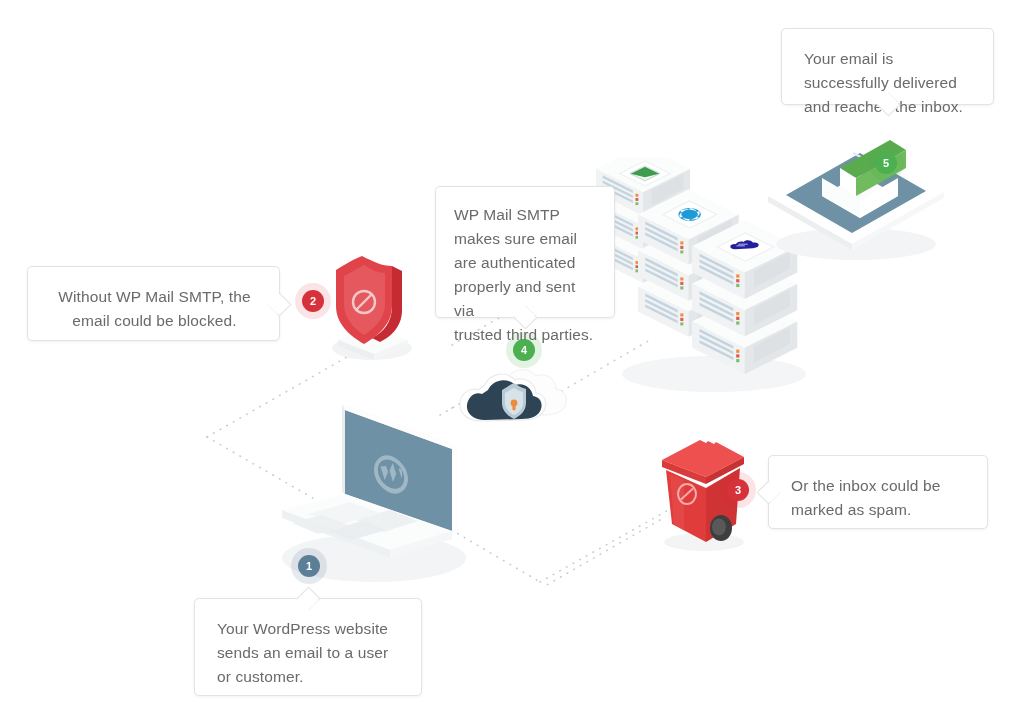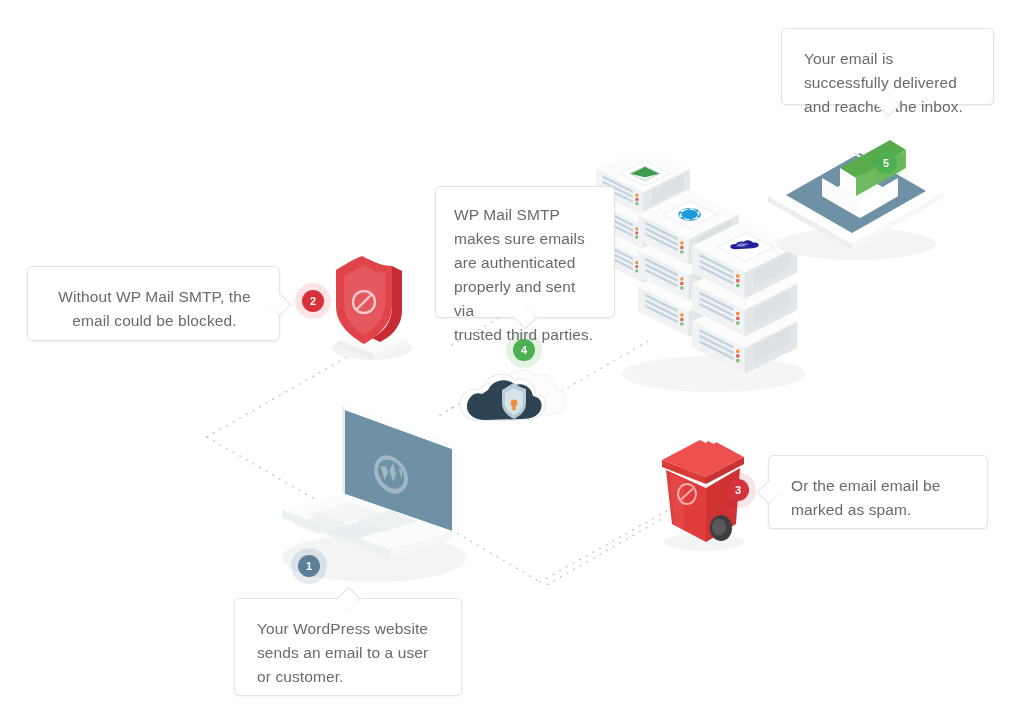--- a/index.html
+++ b/index.html
@@ -328,40 +328,40 @@
   <div class="layer">
 
     <div class="callout" style="left:781px; top:28px; width:213px; height:77px;">
       <span class="txt">Your email is successfully delivered and reaches the inbox.</span>
       <span class="tail tail-down"></span>
       <span class="tail-in tail-down-in"></span>
     </div>
 
     <div class="callout" style="left:435px; top:186px; width:180px; height:132px; padding:16px 18px;">
       <span class="txt">WP Mail SMTP
-makes sure emails
+makes sure email
 are authenticated
 properly and sent via
 trusted third parties.</span>
       <span class="tail tail-down"></span>
       <span class="tail-in tail-down-in"></span>
     </div>
 
     <div class="callout" style="left:27px; top:266px; width:253px; height:75px;text-align:center;">
       <span class="txt">Without WP Mail SMTP, the email could be blocked.</span>
       <span class="tail tail-right"></span>
       <span class="tail-in tail-right-in"></span>
     </div>
 
     <div class="callout" style="left:768px; top:455px; width:220px; height:74px;">
-      <span class="txt">Or the email email be marked as spam.</span>
+      <span class="txt">Or the inbox could be marked as spam.</span>
       <span class="tail tail-left"></span>
       <span class="tail-in tail-left-in"></span>
     </div>
 
-    <div class="callout" style="left:194px; top:598px; width:228px; height:98px;margin-left:40px;">
+    <div class="callout" style="left:194px; top:598px; width:228px; height:98px;">
       <span class="txt">Your WordPress website sends an email to a user or customer.</span>
       <span class="tail tail-up"></span>
       <span class="tail-in tail-up-in"></span>
     </div>
   </div>
 
 </div>
 
 </body></html>

